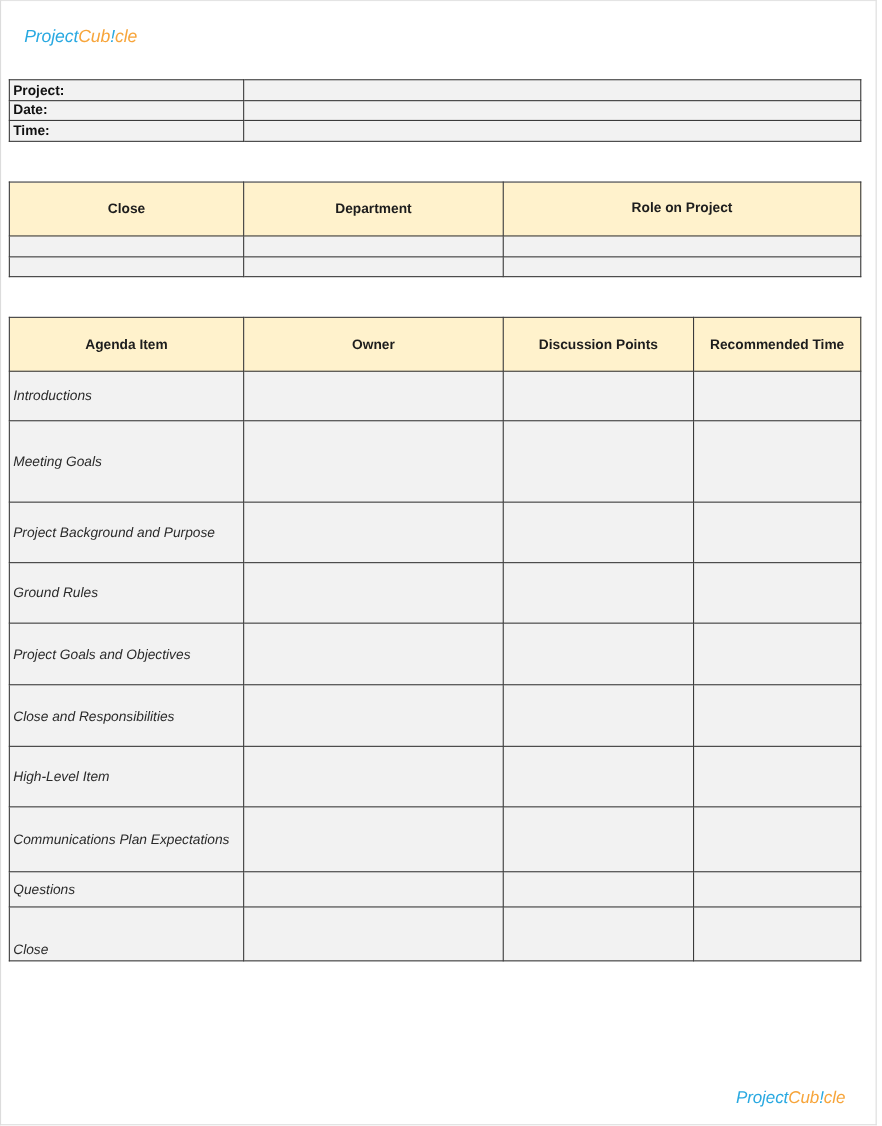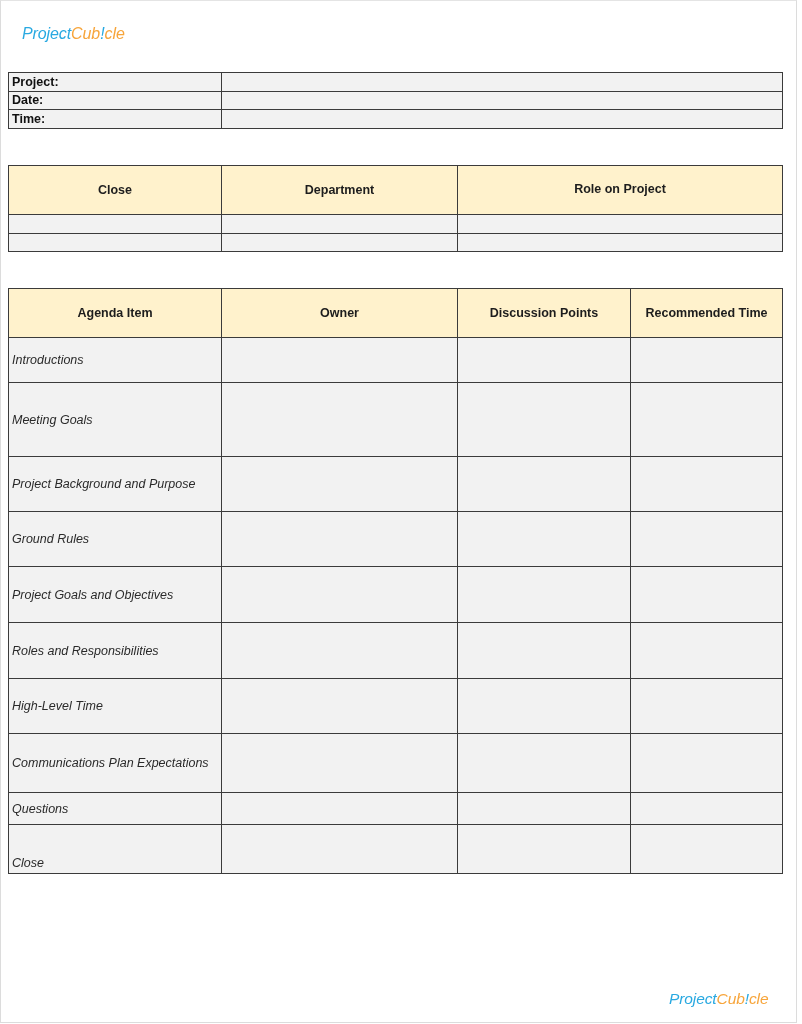--- a/index.html
+++ b/index.html
@@ -134,27 +134,27 @@
     <td></td>
     <td></td>
   </tr>
   <tr style="height:56px">
     <td class="item">Project Goals and Objectives</td>
     <td></td>
     <td></td>
     <td></td>
   </tr>
   <tr style="height:56px">
-    <td class="item">Roles and Responsibilities</td>
+    <td class="item">Close and Responsibilities</td>
     <td></td>
     <td></td>
     <td></td>
   </tr>
   <tr style="height:55px">
-    <td class="item">High-Level Time</td>
+    <td class="item">High-Level Item</td>
     <td></td>
     <td></td>
     <td></td>
   </tr>
   <tr style="height:59px">
     <td class="item">Communications Plan Expectations</td>
     <td></td>
     <td></td>
     <td></td>
   </tr>

